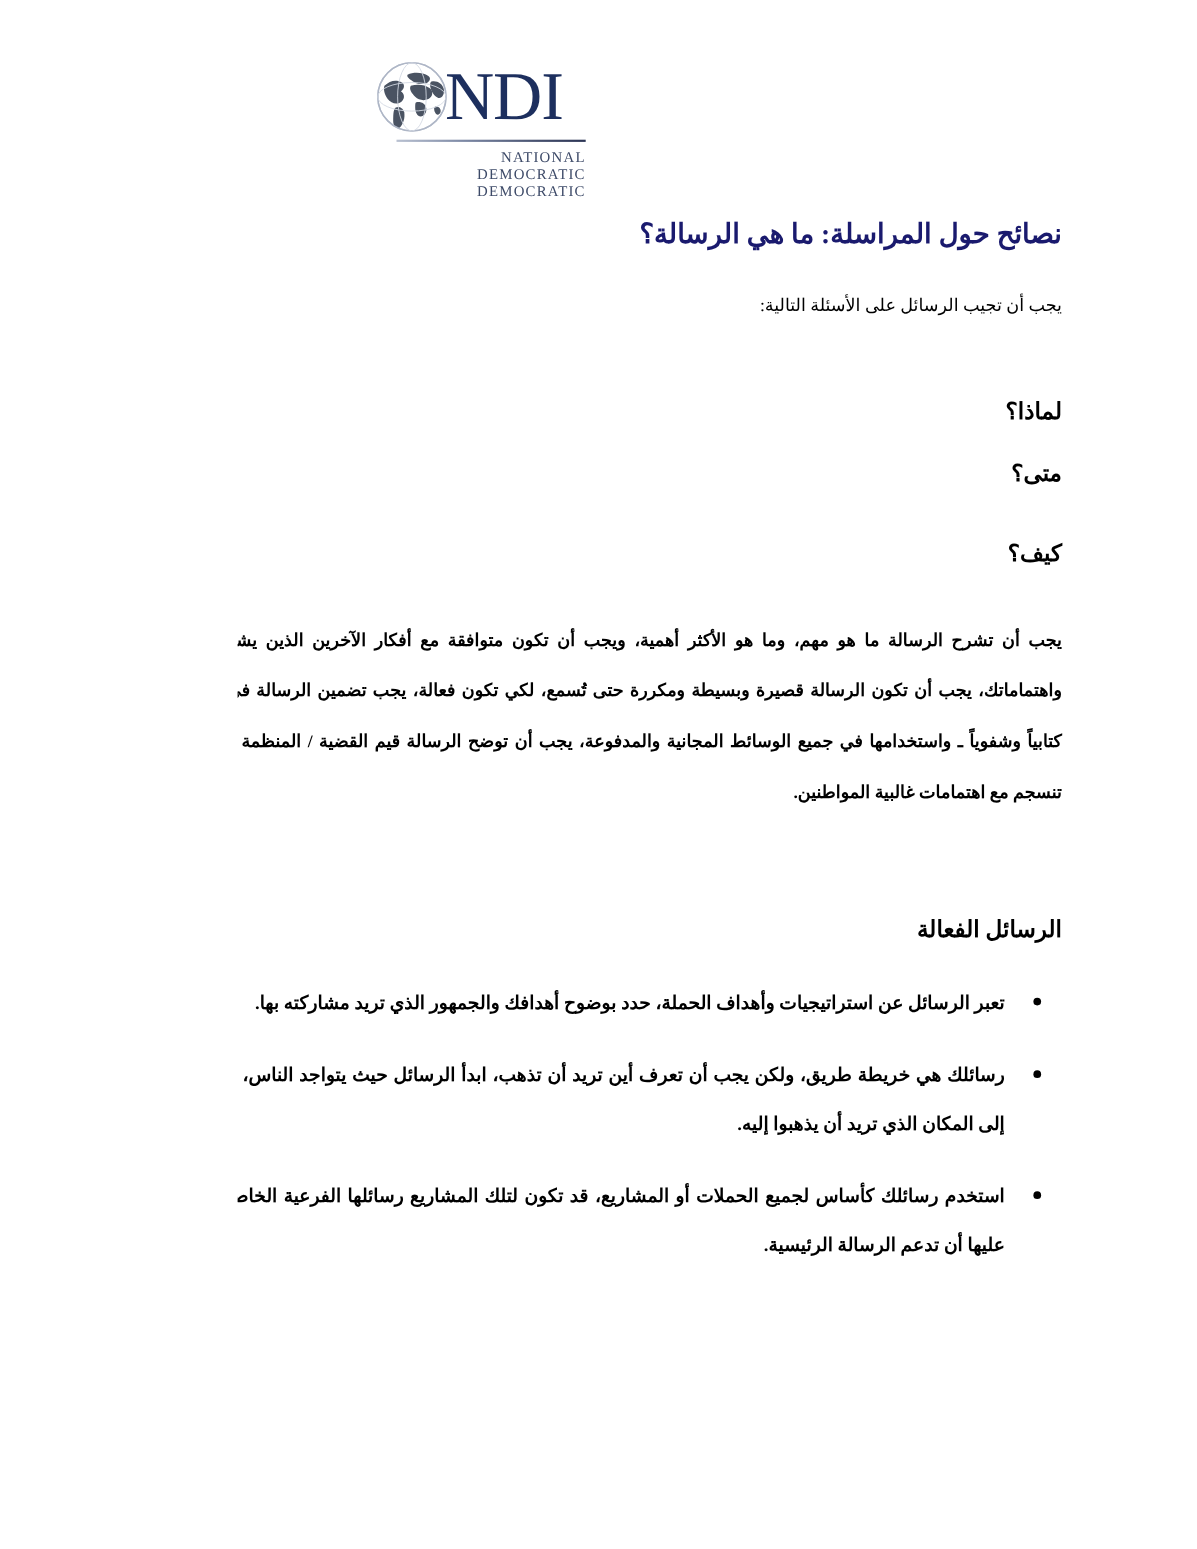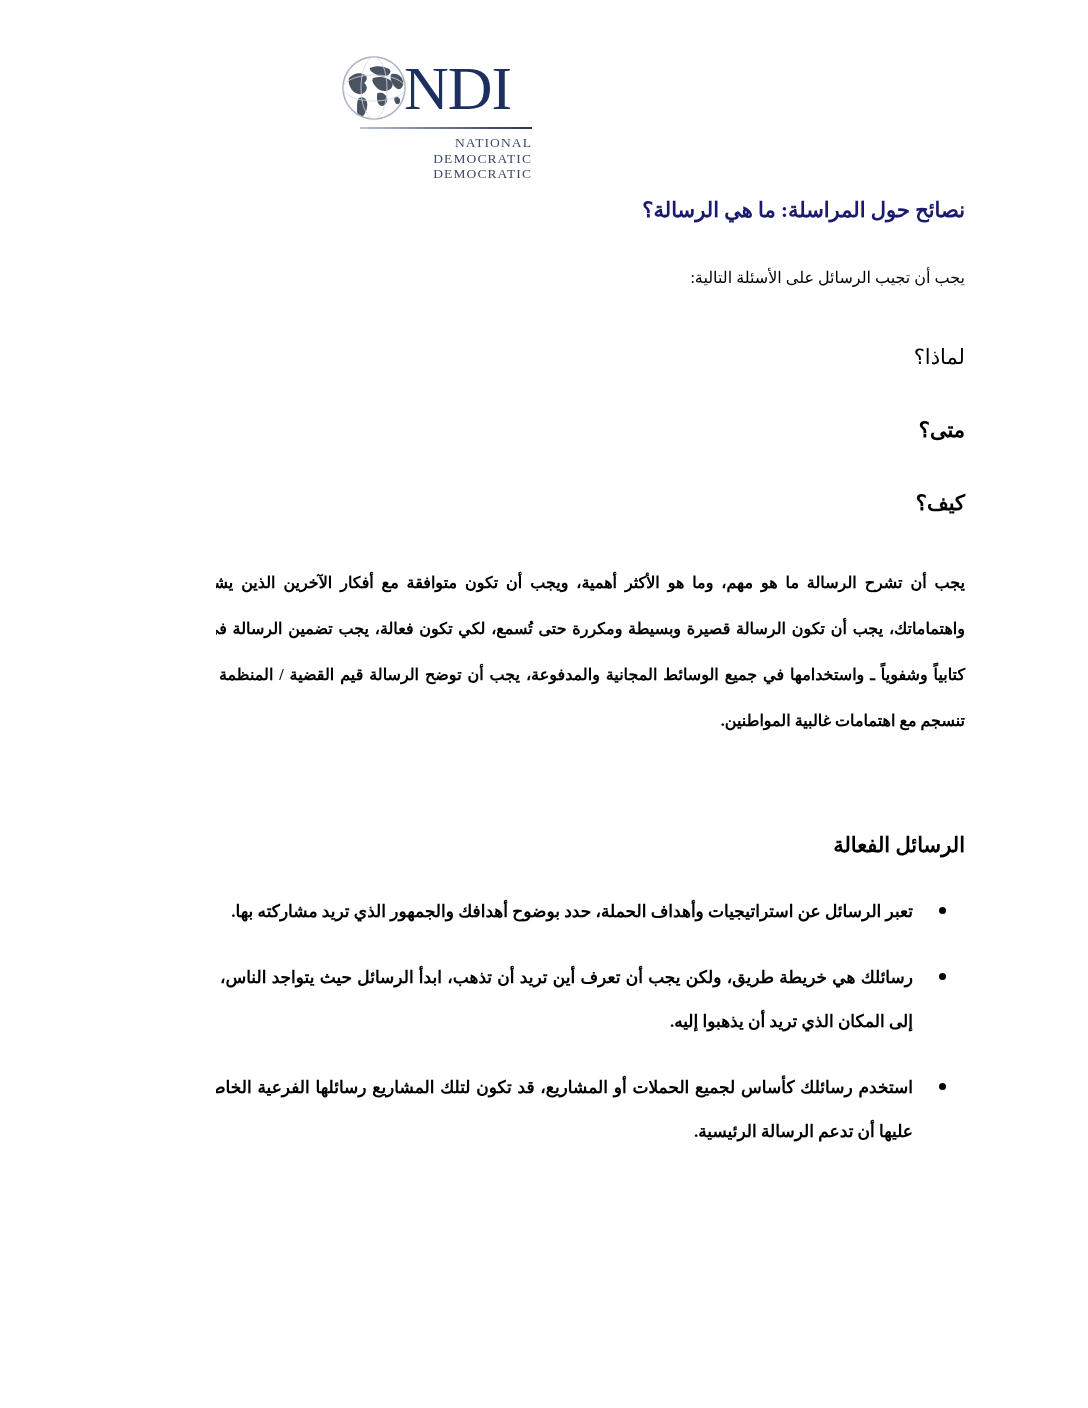--- a/index.html
+++ b/index.html
@@ -86,38 +86,38 @@
   .line {
     position: absolute;
     font-family: "Liberation Serif", "DejaVu Serif", serif;
     color: #000000;
     white-space: nowrap;
   }
 
   .doc-title {
     top: 198px;
     right: 123px;
-    font-size: 21px;
+    font-size: 25px;
     font-weight: bold;
     color: #1a1a6e;
   }
 
   .lead {
     top: 268px;
     right: 123px;
     font-size: 16px;
   }
 
   .q {
     right: 123px;
     font-size: 21px;
     font-weight: bold;
   }
 
-  .q1 { top: 345px; font-weight: normal; }
+  .q1 { top: 362px; font-weight: bold; }
   .q2 { top: 418px; }
   .q3 { top: 491px; }
 
   .para {
     position: absolute;
     top: 560px;
     right: 123px;
     width: 840px;
     font-size: 16px;
     line-height: 46px;

